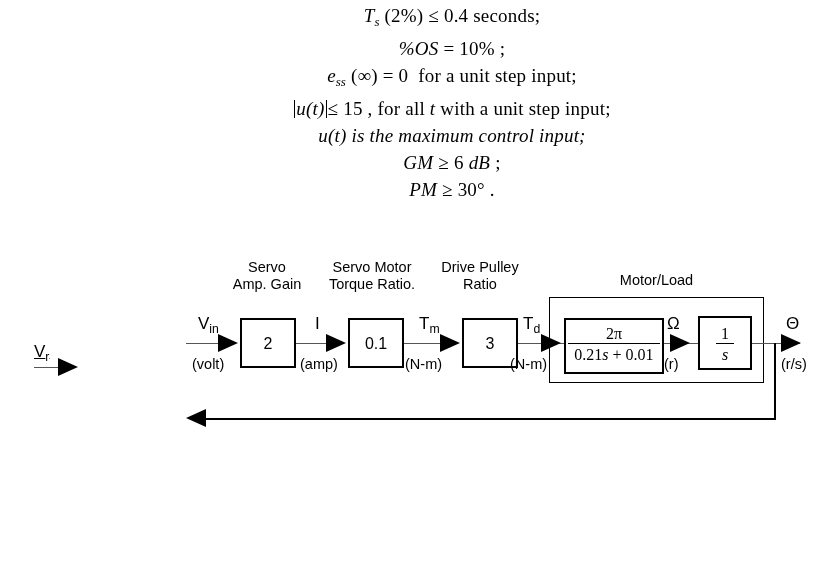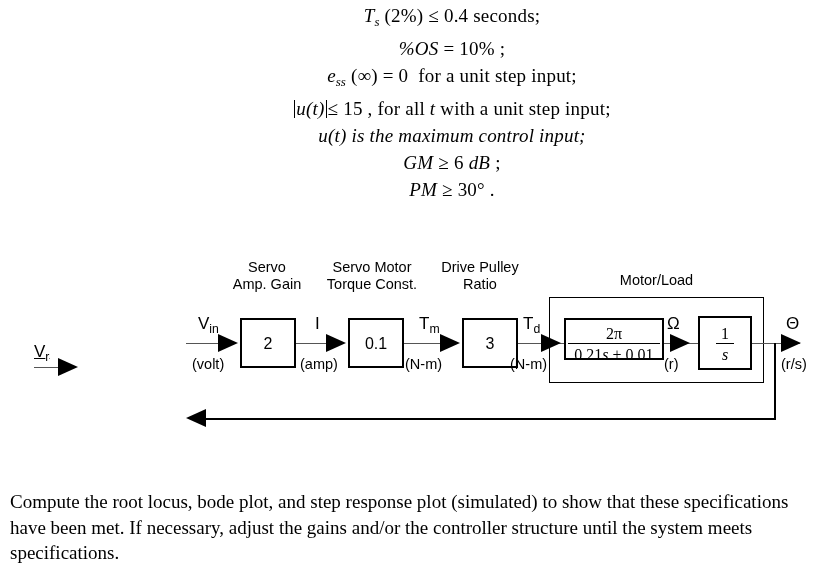--- a/index.html
+++ b/index.html
@@ -205,21 +205,21 @@
 
   <div class="diagram">
 
     <div class="grp-label" style="left:196px; top:259px; width:118px;">
       <div>Servo</div>
       <div>Amp. Gain</div>
     </div>
 
     <div class="grp-label" style="left:305px; top:259px; width:110px;">
       <div>Servo Motor</div>
-      <div>Torque Const.</div>
+      <div>Torque Ratio.</div>
     </div>
 
     <div class="grp-label" style="left:414px; top:259px; width:108px;">
       <div>Drive Pulley</div>
       <div>Ratio</div>
     </div>
 
     <div class="grp-label" style="left:537px; top:272px; width:215px;">
       <div>Motor/Load</div>
     </div>
@@ -256,21 +256,21 @@
       <div class="gain-val" style="top:15px;">3</div>
     </div>
 
     <div class="wire-h" style="left:506px; top:343px; width:46px;"></div>
     <div class="arrow-r" style="left:529px; top:334px;"></div>
     <div class="sig" style="left:511px; top:314px;"><span>T</span><span class="s">d</span></div>
     <div class="unit" style="left:498px; top:356px;">(N-m)</div>
 
     <div class="box-outline" style="left:537px; top:297px; width:215px; height:86px;"></div>
 
-    <div class="box" style="left:552px; top:318px; width:100px; height:42px;">
+    <div class="box" style="left:552px; top:318px; width:100px; height:56px;">
       <div class="frac" style="top:4px;">
         <span class="frac-inline">
           <span class="num" style="display:block;">2π</span>
           <span class="den"><span>0.21</span><span class="it">s</span> <span>+ 0.01</span></span>
         </span>
       </div>
     </div>
 
     <div class="wire-h" style="left:652px; top:343px; width:34px;"></div>
     <div class="arrow-r" style="left:658px; top:334px;"></div>
@@ -289,15 +289,14 @@
     <div class="wire-h" style="left:740px; top:343px; width:48px;"></div>
     <div class="arrow-r" style="left:769px; top:334px;"></div>
     <div class="sig" style="left:774px; top:314px;"><span>Θ</span></div>
     <div class="unit" style="left:769px; top:356px;">(r/s)</div>
 
     <div class="wire-v" style="left:762px; top:343px; height:75px;"></div>
     <div class="wire-h thick" style="left:194px; top:418px; width:570px;"></div>
     <div class="arrow-l" style="left:174px; top:409px;"></div>
   </div>
 
-  <div class="para">Compute the root locus, bode plot, and step response plot (simulated) to show that these specifications have been met. If necessary, adjust the gains and/or the controller structure until the system meets specifications.</div>
 
 </div>
 
 </body></html>

